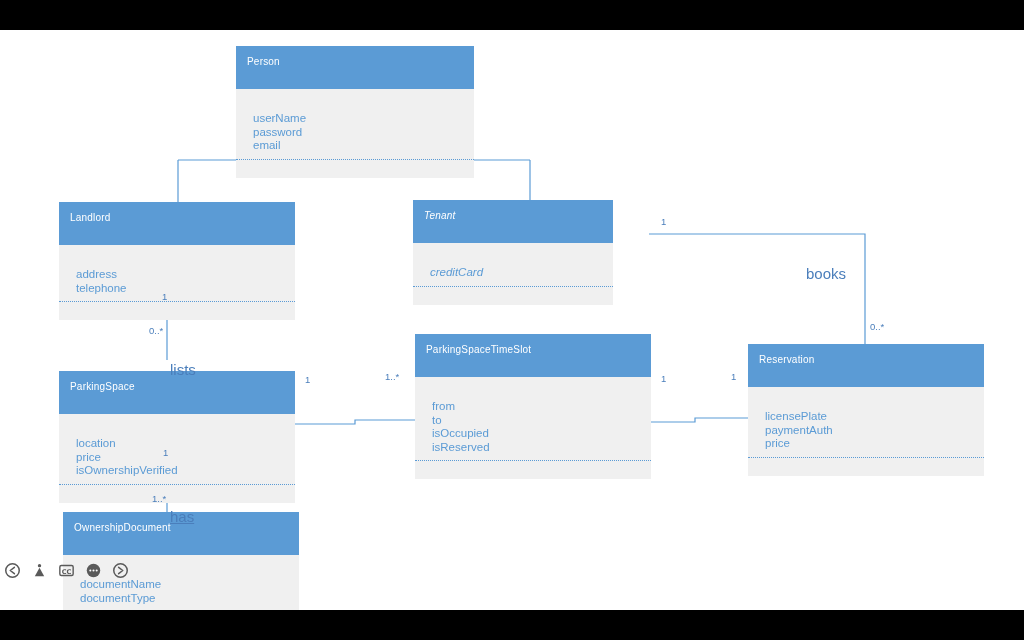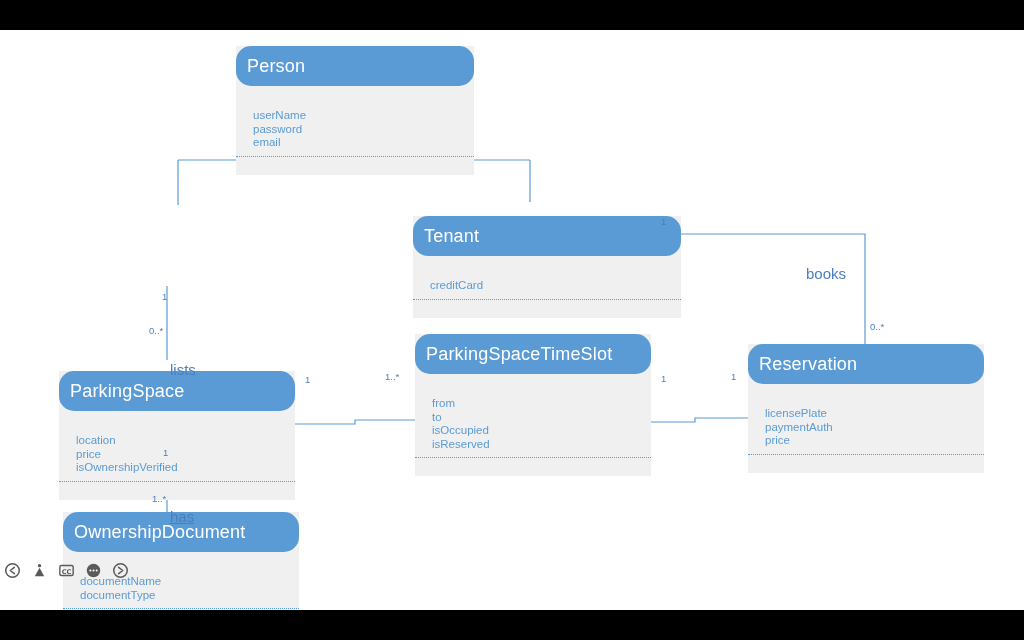--- a/index.html
+++ b/index.html
@@ -39,26 +39,25 @@
 
   
   .uml-class {
     position: absolute;
     box-sizing: border-box;
     background: #F0F0F0;
   }
   .uml-header {
     background: #5B9BD5;
     color: #ffffff;
-    font-size: 18px;
+    font-size: 10px;
     line-height: 1;
-    padding: 11px 0 11px 11px;
+    padding: 11px 0 22px 11px;
     letter-spacing: .2px;
     white-space: nowrap;
-    border-radius: 15px;
   }
   .uml-attrs {
     padding: 23px 0 6px 17px;
     border-bottom: 1px dotted #5B9BD5;
     background: #F0F0F0;
   }
   .uml-attr {
     color: #5B9BD5;
     font-size: 11.5px;
     line-height: 13.6px;
@@ -132,22 +131,30 @@
     <div class="uml-class" style="left:236px; top:16px; width:238px;">
       <div class="uml-header">Person</div>
       <div class="uml-attrs">
         <div class="uml-attr">userName</div>
         <div class="uml-attr">password</div>
         <div class="uml-attr">email</div>
       </div>
       <div class="uml-ops"></div>
     </div>
 
-
-    <div class="uml-class" style="left:413px; top:186px; width:268px;">
+    <div class="uml-class" style="left:59px; top:172px; width:236px;">
+      <div class="uml-header">Landlord</div>
+      <div class="uml-attrs">
+        <div class="uml-attr">address</div>
+        <div class="uml-attr">telephone</div>
+      </div>
+      <div class="uml-ops"></div>
+    </div>
+
+    <div class="uml-class" style="left:413px; top:170px; width:200px;font-style:italic;">
       <div class="uml-header">Tenant</div>
       <div class="uml-attrs">
         <div class="uml-attr">creditCard</div>
       </div>
       <div class="uml-ops"></div>
     </div>
 
     <div class="uml-class" style="left:59px; top:314px; width:236px;margin-top:27px;">
       <div class="uml-header">ParkingSpace</div>
       <div class="uml-attrs">

